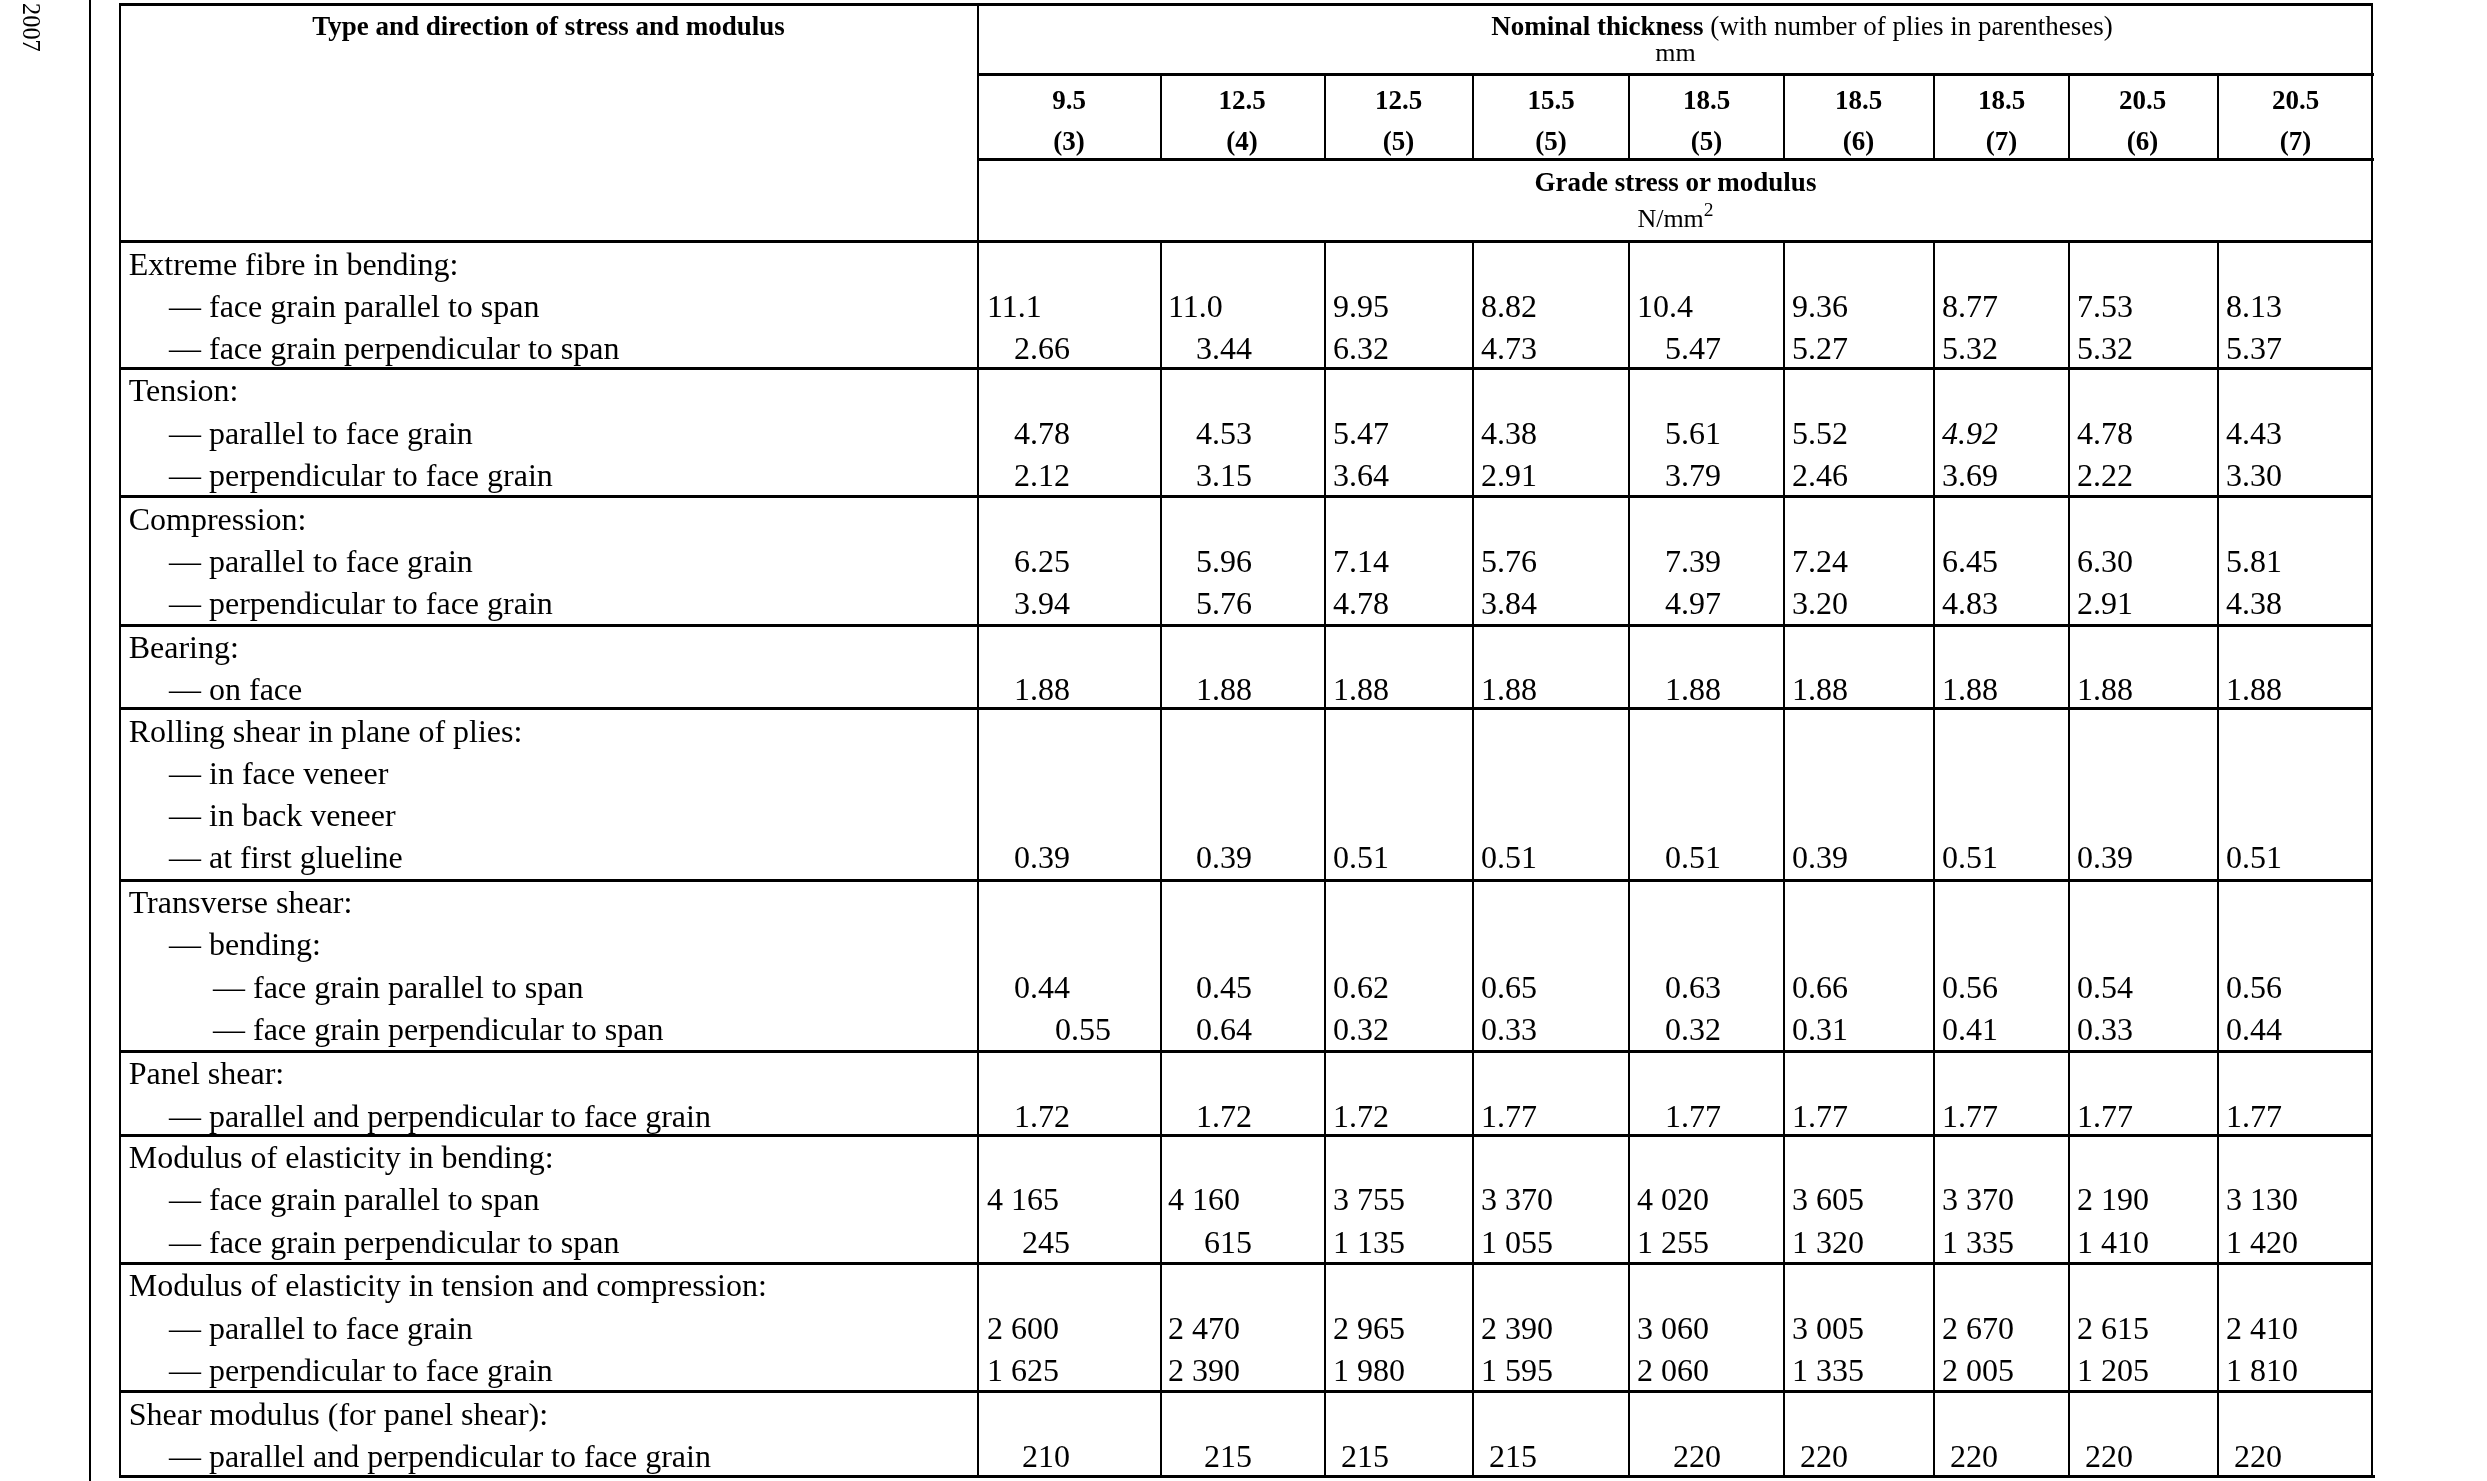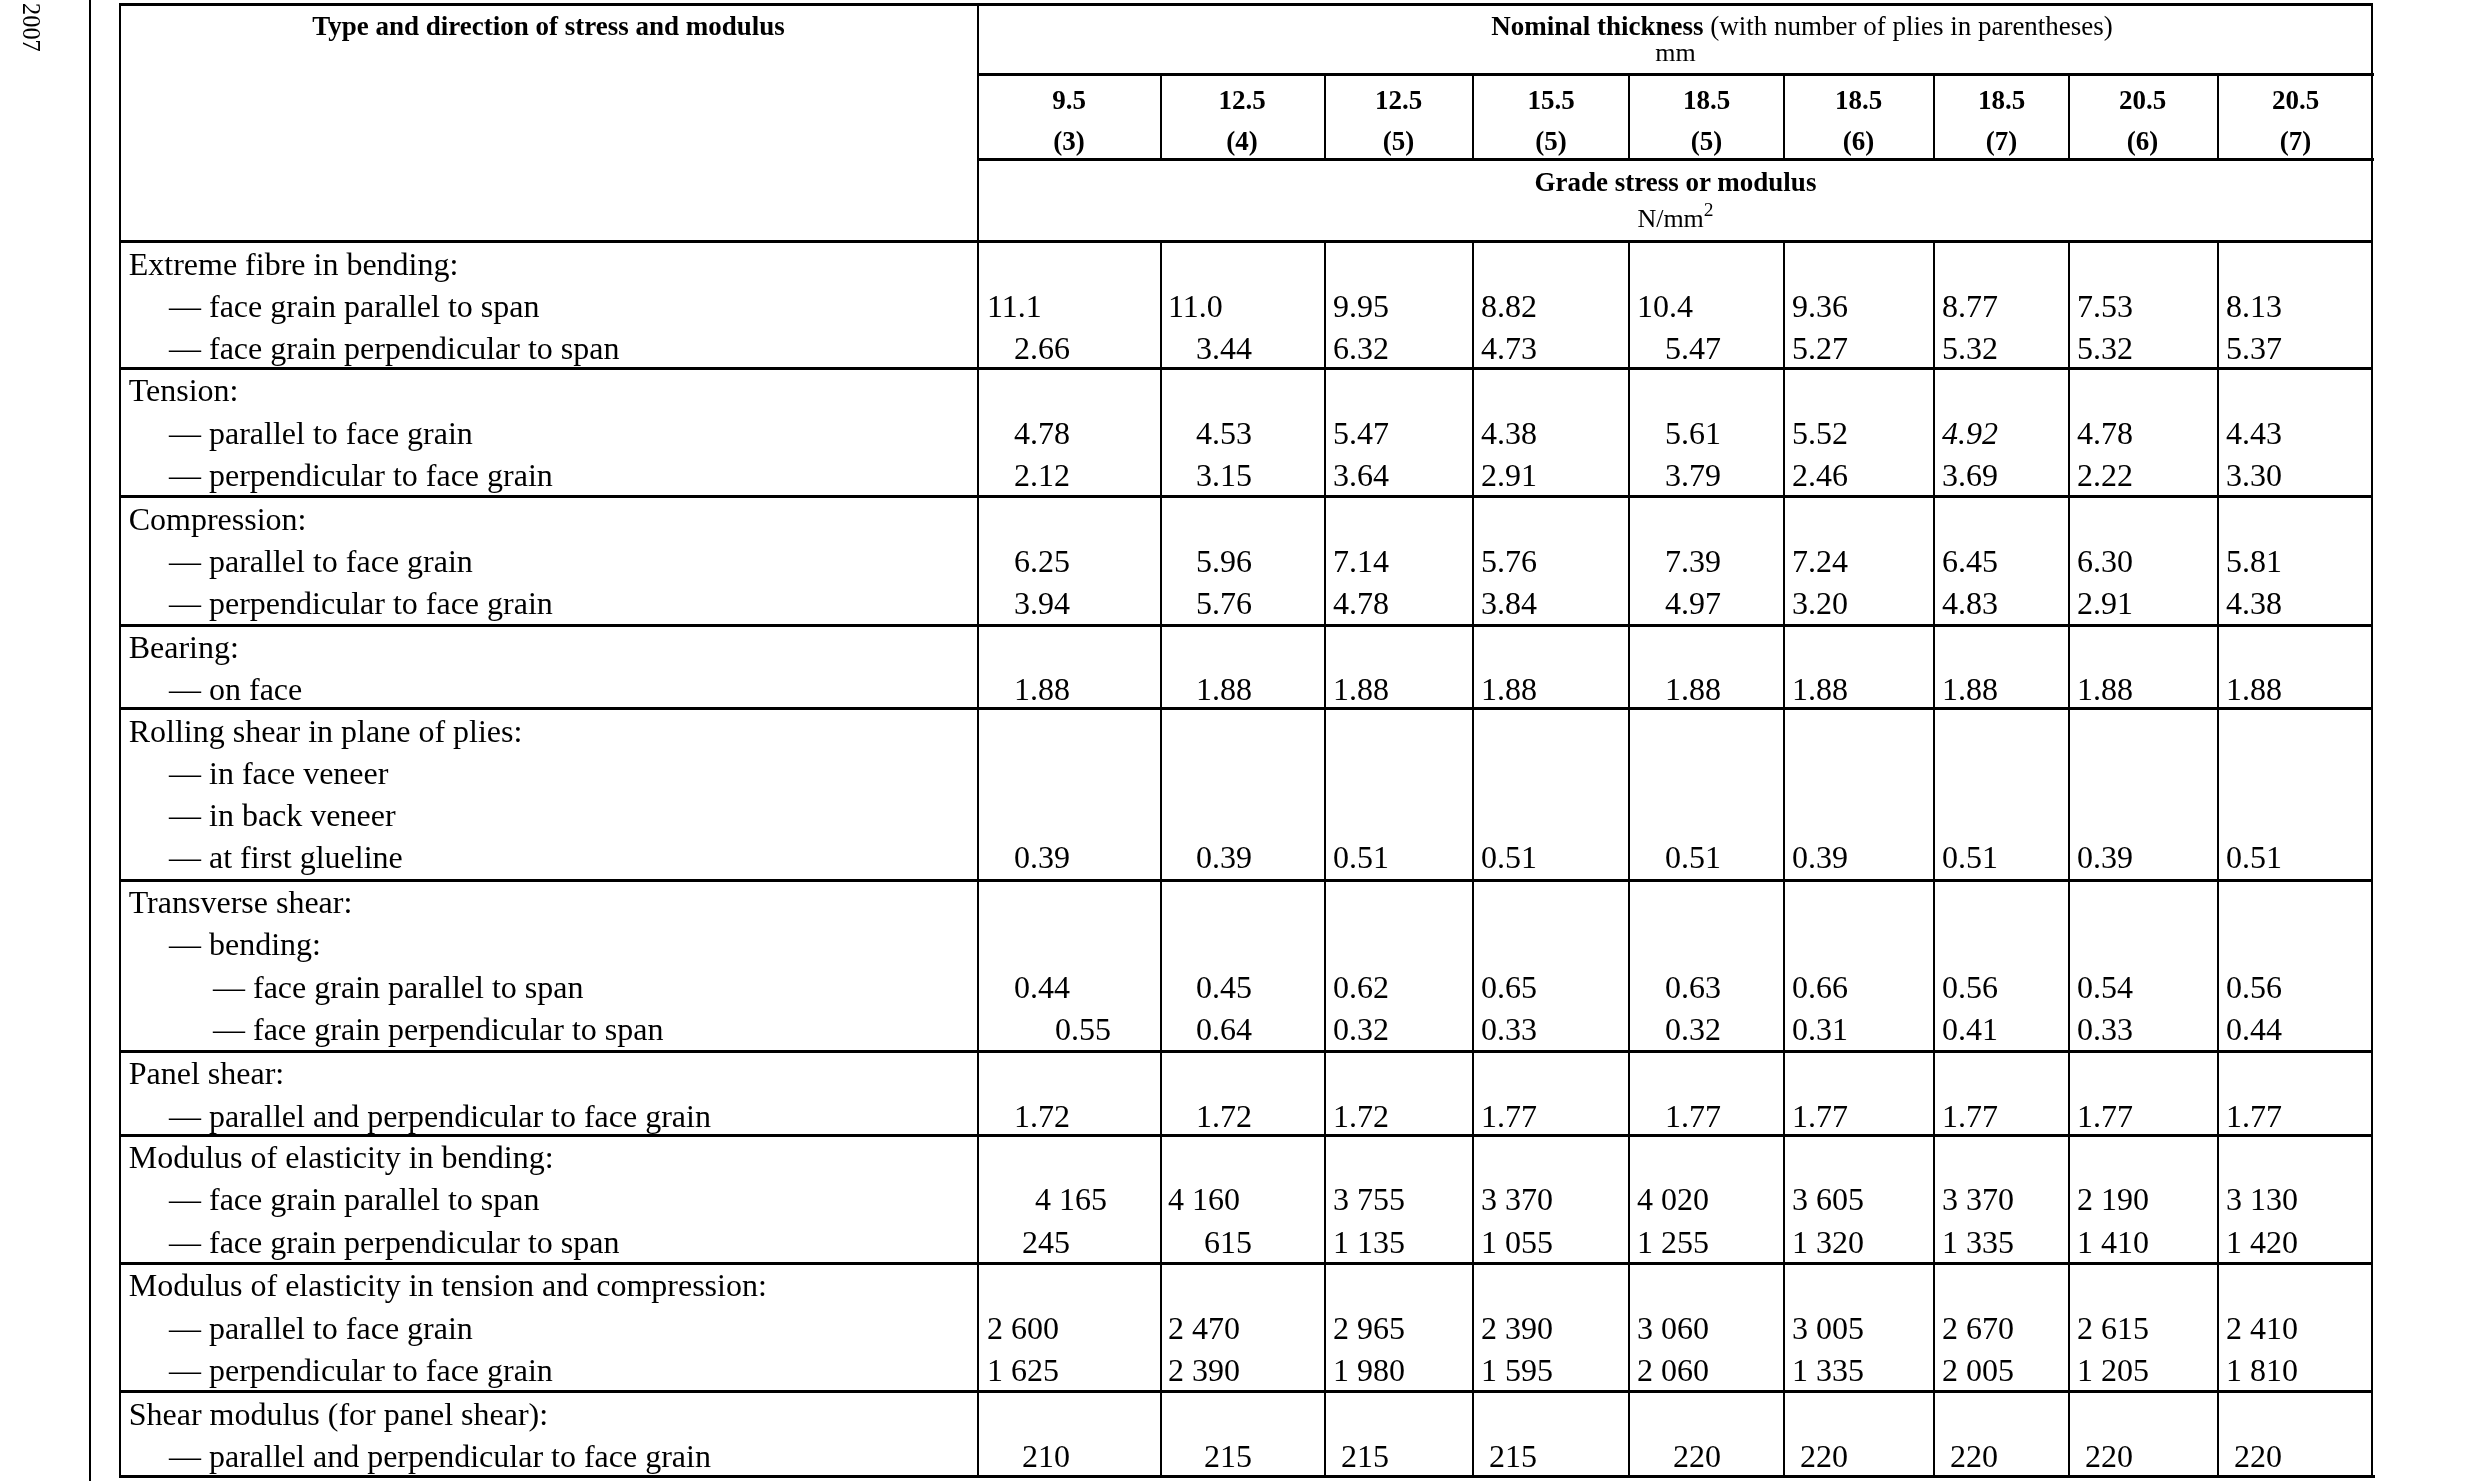--- a/index.html
+++ b/index.html
@@ -177,21 +177,21 @@
       <div class="txt val" style="left: 1214px; top: 1092px;">1.72</div>
       <div class="txt val" style="left: 1362px; top: 1092px;">1.77</div>
       <div class="txt val" style="left: 1546px; top: 1092px;">1.77</div>
       <div class="txt val" style="left: 1673px; top: 1092px;">1.77</div>
       <div class="txt val" style="left: 1823px; top: 1092px;">1.77</div>
       <div class="txt val" style="left: 1958px; top: 1092px;">1.77</div>
       <div class="txt val" style="left: 2107px; top: 1092px;">1.77</div>
       <div class="txt lbl" style="left: 9.7px; top: 1133px;">Modulus of elasticity in bending:</div>
       <div class="txt lbl" style="left: 50px; top: 1175px;">— face grain parallel to span</div>
       <div class="txt lbl" style="left: 50px; top: 1218px;">— face grain perpendicular to span</div>
-      <div class="txt val" style="left: 868px; top: 1175px; margin-left: 48px;">4 165</div>
+      <div class="txt val" style="left: 868px; top: 1175px;">4 165</div>
       <div class="txt val" style="left: 1049px; top: 1175px;">4 160</div>
       <div class="txt val" style="left: 1214px; top: 1175px;">3 755</div>
       <div class="txt val" style="left: 1362px; top: 1175px;">3 370</div>
       <div class="txt val" style="left: 1518px; top: 1175px;">4 020</div>
       <div class="txt val" style="left: 1673px; top: 1175px;">3 605</div>
       <div class="txt val" style="left: 1823px; top: 1175px;">3 370</div>
       <div class="txt val" style="left: 1958px; top: 1175px;">2 190</div>
       <div class="txt val" style="left: 2107px; top: 1175px;">3 130</div>
       <div class="txt val" style="left: 903px; top: 1218px;">245</div>
       <div class="txt val" style="left: 1085px; top: 1218px;">615</div>

